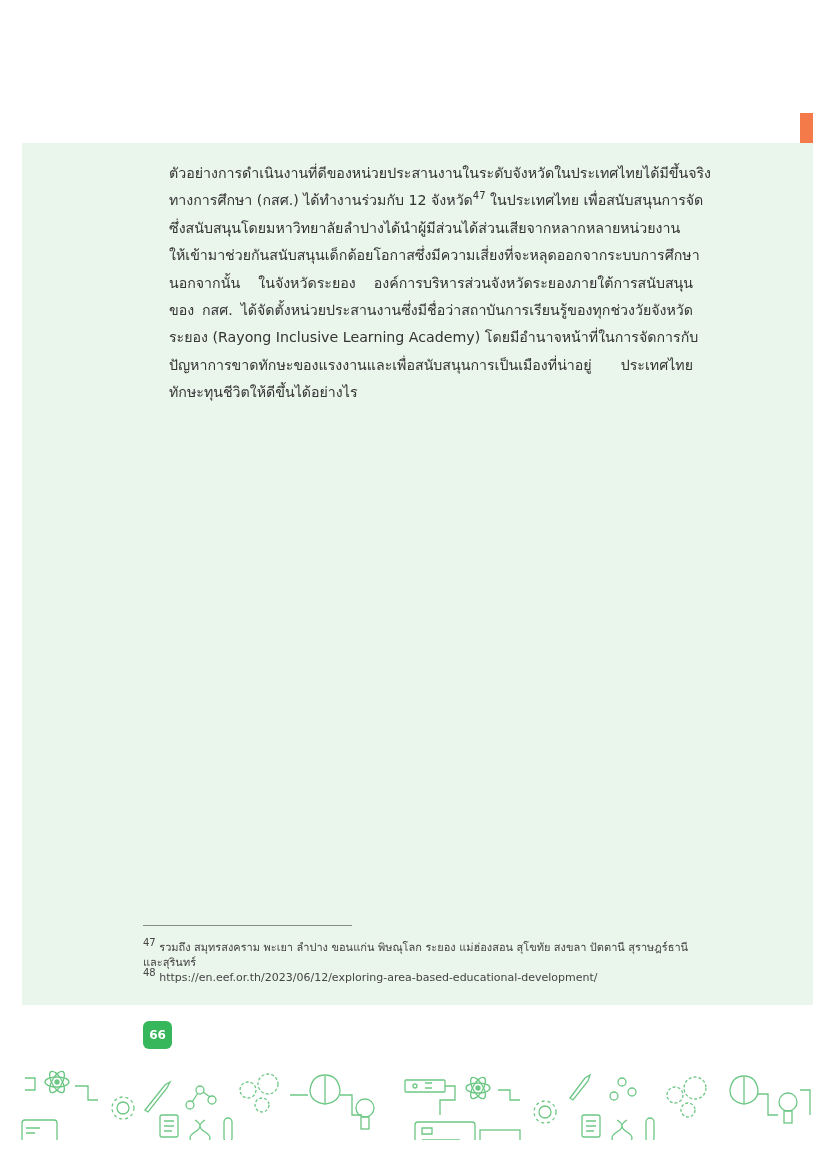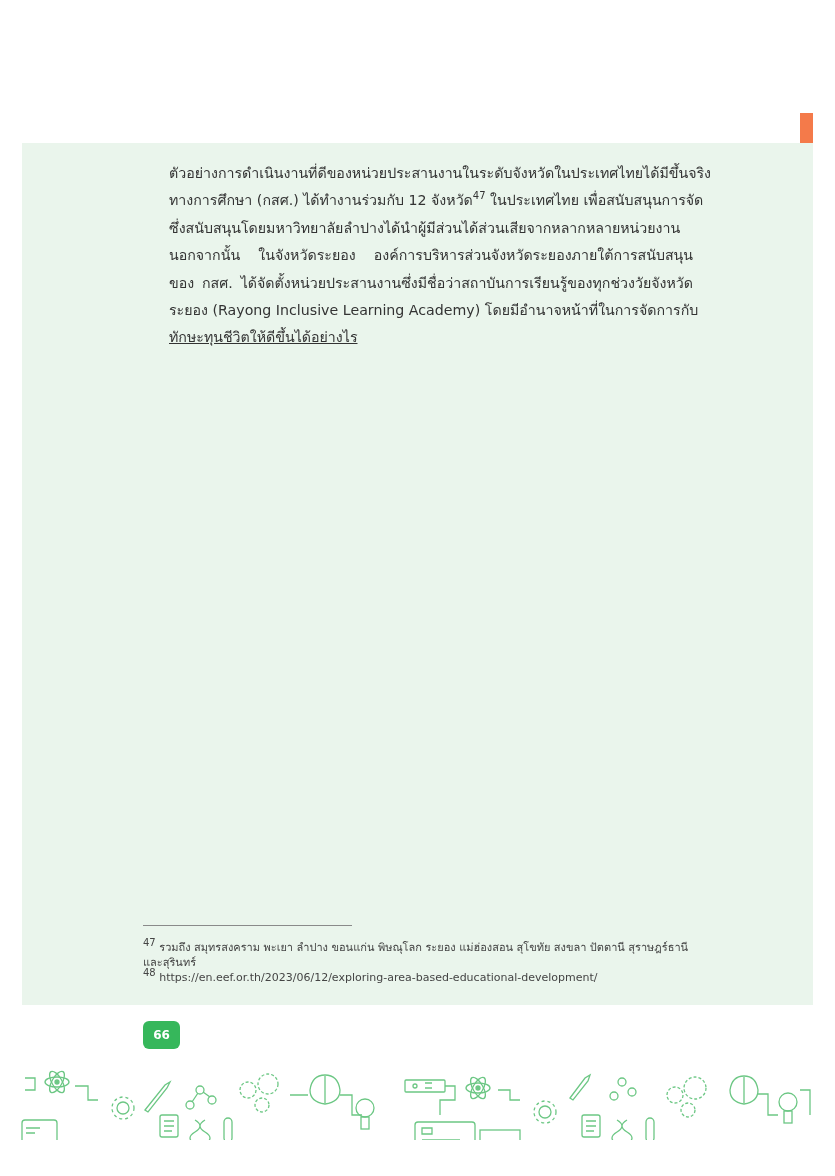--- a/index.html
+++ b/index.html
@@ -16,54 +16,56 @@
   .panel {
     position: absolute; left: 22px; top: 143px; width: 791px; height: 862px;
     background: #eaf5ec;
   }
   .body-text {
     position: absolute; left: 143px; top: 160px; width: 550px;
     font-size: 14.2px; line-height: 27.4px; text-align: justify;
     color: #333;
   }
   .body-text .line { display: block; white-space: nowrap; text-align-last: justify; margin-left: 26px; }
-  .body-text .line.last { text-align-last: left; text-decoration: underline; }
+  .body-text .line.last { text-align-last: left; }
   sup { font-size: 10px; vertical-align: super; line-height: 0; }
   .rule {
     position: absolute; left: 143px; top: 925px; width: 209px; height: 1px;
     background: #8a8a8a;
   }
   .footnotes {
     position: absolute; left: 143px; top: 940px; width: 552px;
     font-size: 11px; line-height: 15px; color: #444;
   }
   .footnotes .fn { display: block; }
   .page-badge {
-    position: absolute; left: 143px; top: 1021px; width: 37px; height: 28px;
+    position: absolute; left: 143px; top: 1021px; width: 29px; height: 28px;
     background: #36b75b; border-radius: 6px; color: #fff;
     font-family: "DejaVu Sans", sans-serif; font-weight: bold; font-size: 12px;
     display: flex; align-items: center; justify-content: center;
   }
   .decor {
     position: absolute; left: 0; top: 1060px; width: 835px; height: 80px;
   }
 </style>
 </head>
 <body>
 
 <div class="tab-marker"></div>
 <div class="panel"></div>
 
 <div class="body-text">
   <span class="line">ตัวอย่างการดำเนินงานที่ดีของหน่วยประสานงานในระดับจังหวัดในประเทศไทยได้มีขึ้นจริง</span>
   <span class="line"><span>ทางการศึกษา (กสศ.) ได้ทำงานร่วมกับ 12 จังหวัด</span><sup>47</sup><span> ในประเทศไทย เพื่อสนับสนุนการจัด</span></span>
   <span class="line">ซึ่งสนับสนุนโดยมหาวิทยาลัยลำปางได้นำผู้มีส่วนได้ส่วนเสียจากหลากหลายหน่วยงาน</span>
+  <span class="line">ให้เข้ามาช่วยกันสนับสนุนเด็กด้อยโอกาสซึ่งมีความเสี่ยงที่จะหลุดออกจากระบบการศึกษา</span>
   <span class="line">นอกจากนั้น ในจังหวัดระยอง องค์การบริหารส่วนจังหวัดระยองภายใต้การสนับสนุน</span>
   <span class="line">ของ กสศ. ได้จัดตั้งหน่วยประสานงานซึ่งมีชื่อว่าสถาบันการเรียนรู้ของทุกช่วงวัยจังหวัด</span>
   <span class="line">ระยอง (Rayong Inclusive Learning Academy) โดยมีอำนาจหน้าที่ในการจัดการกับ</span>
+  <span class="line">ปัญหาการขาดทักษะของแรงงานและเพื่อสนับสนุนการเป็นเมืองที่น่าอยู่ ประเทศไทย</span>
   <span class="line last">ทักษะทุนชีวิตให้ดีขึ้นได้อย่างไร</span>
 </div>
 
 <div class="rule"></div>
 
 <div class="footnotes">
   <span class="fn"><sup>47</sup> <span>รวมถึง สมุทรสงคราม พะเยา ลำปาง ขอนแก่น พิษณุโลก ระยอง แม่ฮ่องสอน สุโขทัย สงขลา ปัตตานี สุราษฎร์ธานี และสุรินทร์</span></span>
   <span class="fn"><sup>48</sup> <span>https://en.eef.or.th/2023/06/12/exploring-area-based-educational-development/</span></span>
 </div>
 

